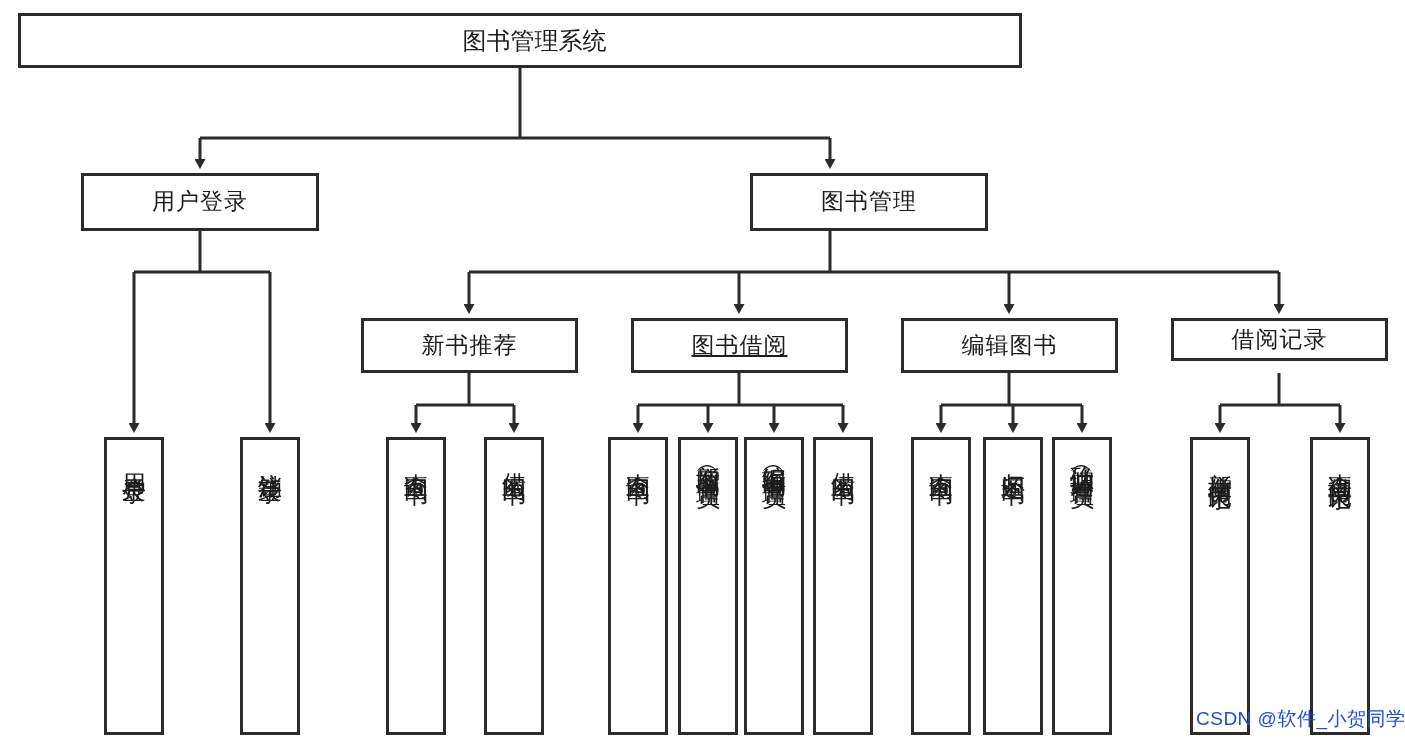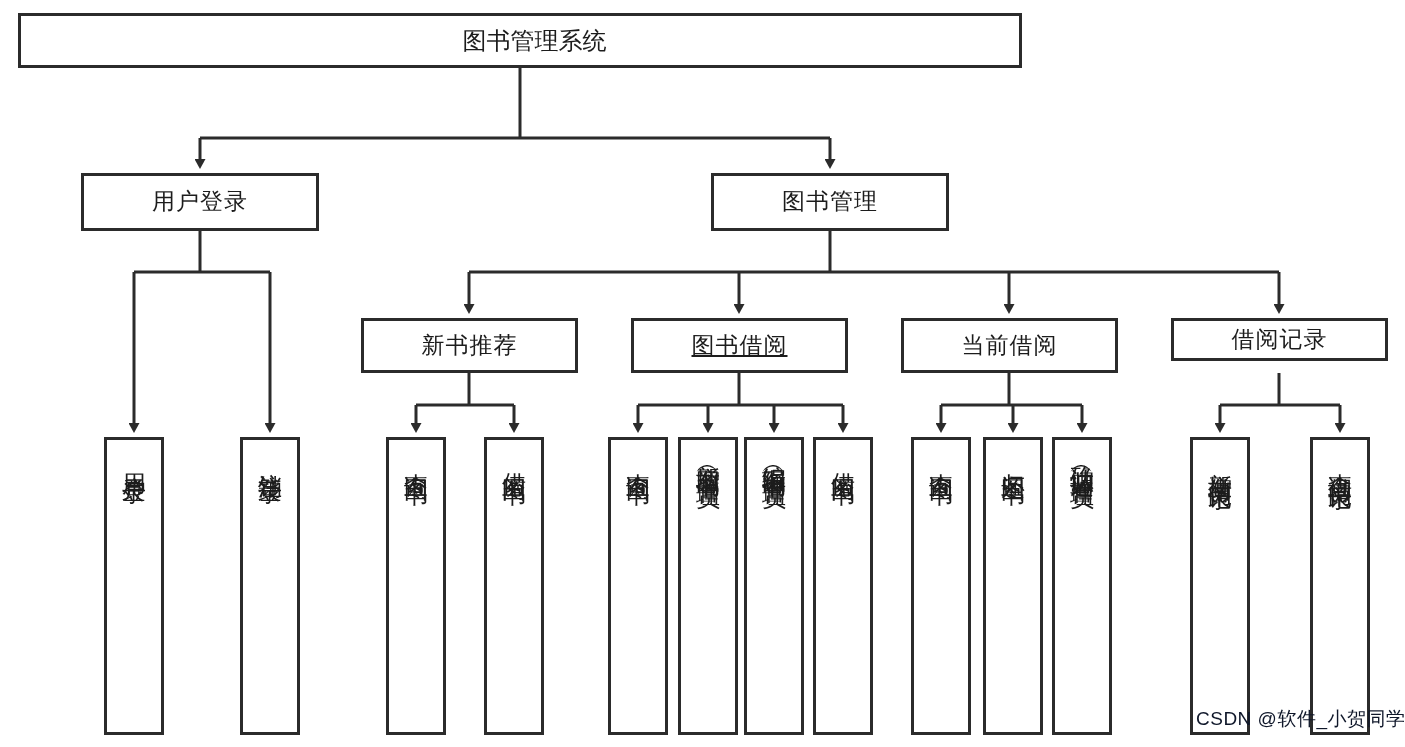--- a/index.html
+++ b/index.html
@@ -53,21 +53,21 @@
     text-orientation: upright;
     font-size: 24px;
     line-height: 1.16;
     letter-spacing: 3px;
     white-space: nowrap;
     color: #1c1c1c;
   }
   .watermark {
     position: absolute;
     font-size: 19px;
-    color: #0f172a;
+    color: #1d4ed8;
     white-space: nowrap;
     letter-spacing: 0.5px;
   }
 </style>
 </head>
 <body>
 
 <div id="canvas">
 
   <svg class="wires" viewBox="0 0 1405 747" xmlns="http://www.w3.org/2000/svg">
@@ -121,32 +121,32 @@
     </g>
   </svg>
 
   <div class="node root" style="left:18px; top:13px; width:1004px; height:55px;padding-left:29px;">
     <span>图书管理系统</span>
   </div>
 
   <div class="node h" style="left:81px; top:173px; width:238px; height:58px;">
     <span>用户登录</span>
   </div>
-  <div class="node h" style="left:711px; top:173px; width:238px; height:58px;">
+  <div class="node h" style="left:750px; top:173px; width:238px; height:58px;">
     <span>图书管理</span>
   </div>
 
   <div class="node h" style="left:361px; top:318px; width:217px; height:55px;">
     <span>新书推荐</span>
   </div>
   <div class="node h" style="left:631px; top:318px; width:217px; height:55px;text-decoration:underline;">
     <span>图书借阅</span>
   </div>
   <div class="node h" style="left:901px; top:318px; width:217px; height:55px;">
-    <span>当前借阅</span>
+    <span>编辑图书</span>
   </div>
   <div class="node h" style="left:1171px; top:318px; width:217px; height:43px;">
     <span>借阅记录</span>
   </div>
 
   <div class="node leaf" style="left:104px; top:437px; width:60px; height:298px;">
     <span class="vtext">用户登录</span>
   </div>
   <div class="node leaf" style="left:240px; top:437px; width:60px; height:298px;">
     <span class="vtext">注销登录</span>

